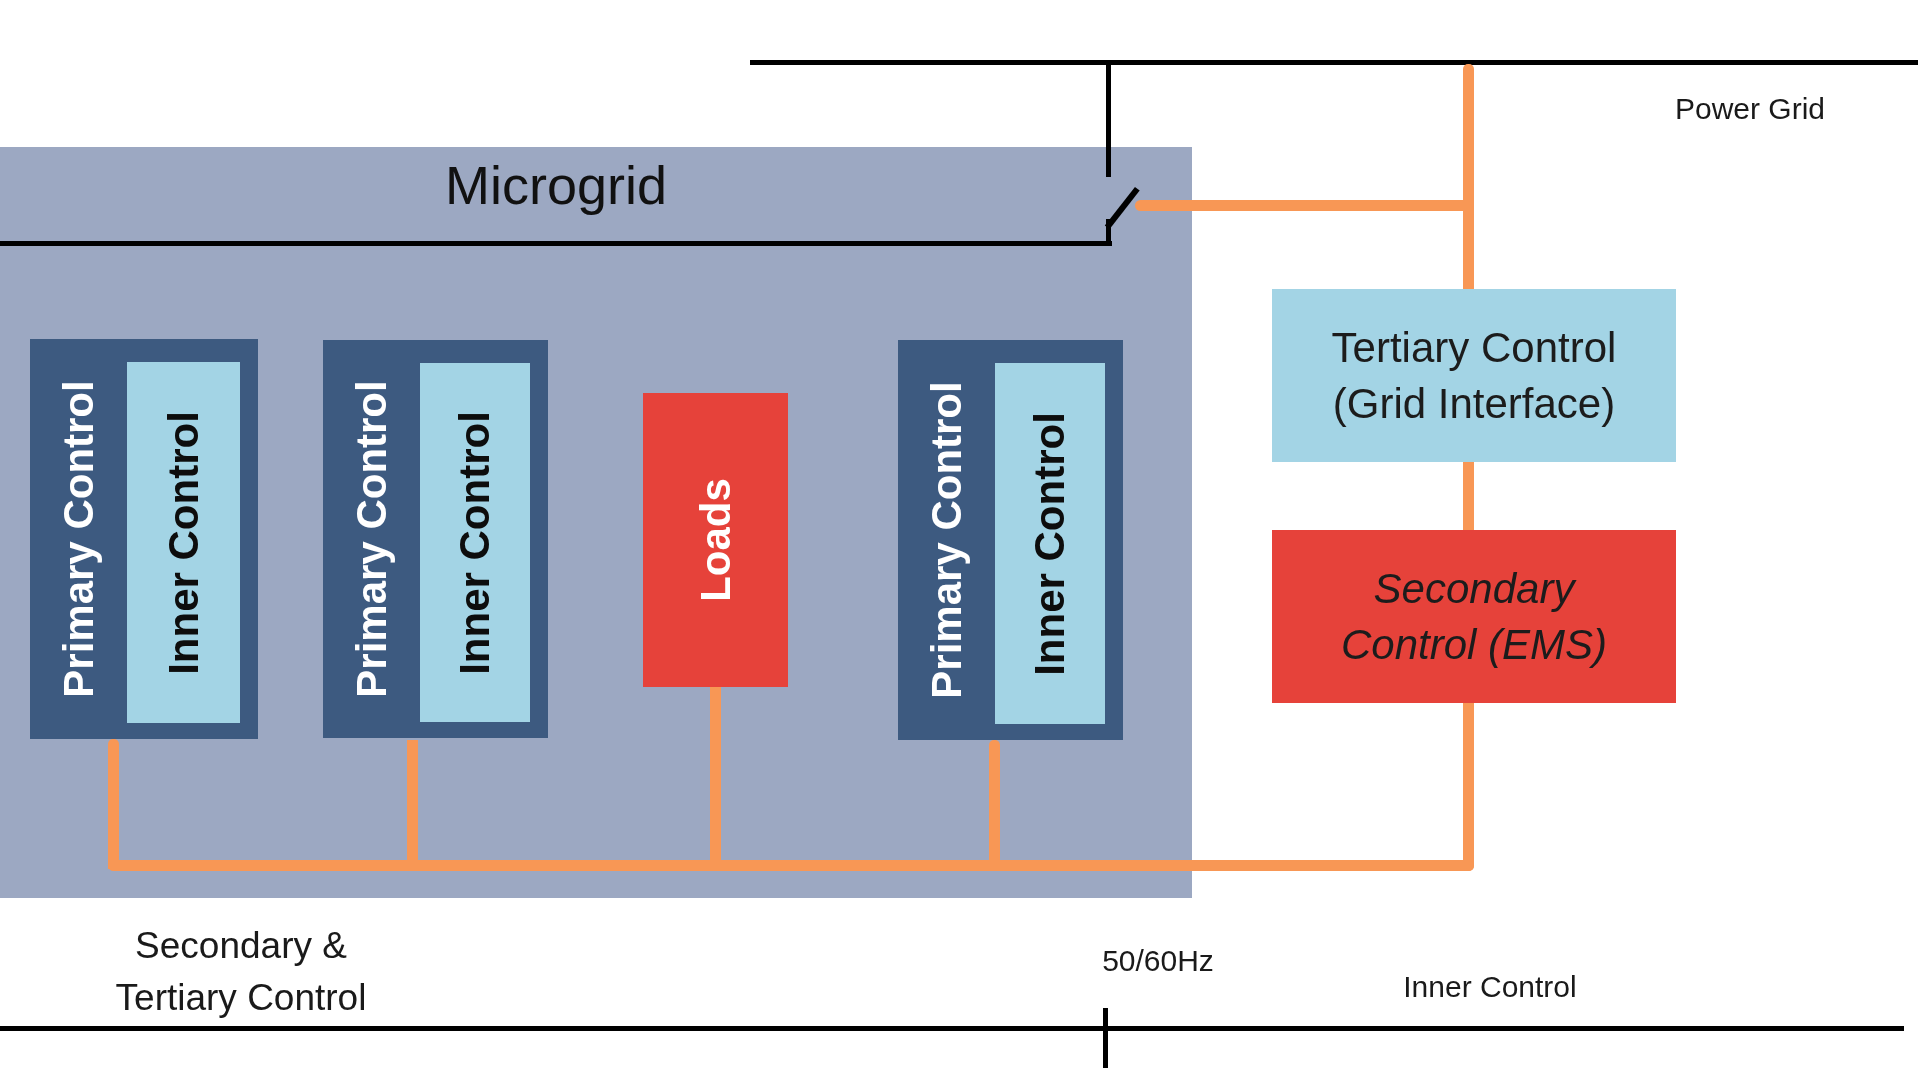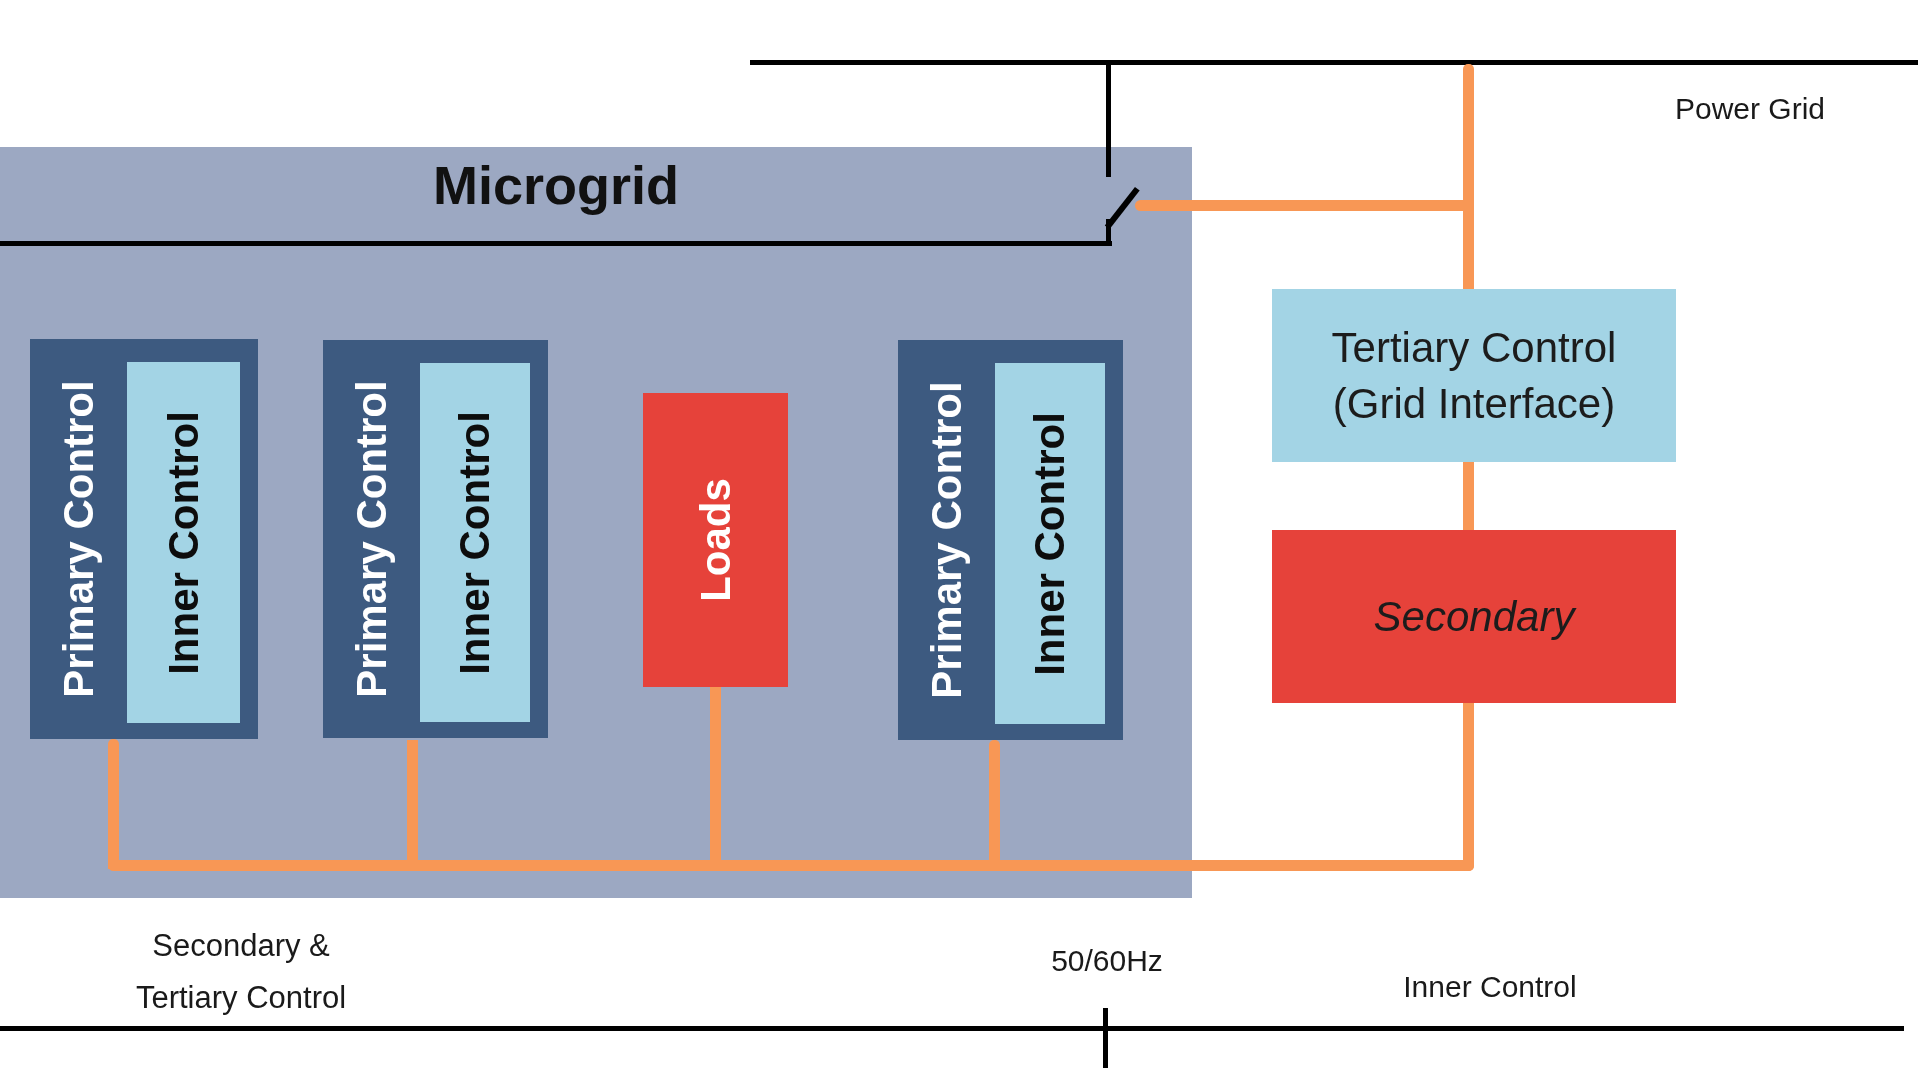--- a/index.html
+++ b/index.html
@@ -9,41 +9,41 @@
   }
   
   .blk{position:absolute;background:#000000;}
   
   .org{position:absolute;background:#F89755;}
   
   .panel{position:absolute;left:0;top:147px;width:1192px;height:751px;background:#9CA8C2;z-index:1;}
   .title{
     position:absolute;left:0;top:147px;width:1112px;height:76px;z-index:4;
     display:flex;align-items:center;justify-content:center;
-    font-size:54px;font-weight:bold;color:#111111;letter-spacing:0px;
+    font-size:54px;font-weight:normal;color:#111111;letter-spacing:0px;
   }
   
   .der{position:absolute;background:#3D5A80;z-index:3;}
   .der .strip{position:absolute;left:0;top:0;bottom:0;width:97px;display:flex;align-items:center;justify-content:center;}
   .der .inner{position:absolute;left:97px;top:23px;right:18px;bottom:16px;background:#A3D4E5;display:flex;align-items:center;justify-content:center;}
   .vtext{transform:rotate(-90deg);white-space:nowrap;font-weight:bold;font-size:42px;}
   .vtext.white{color:#ffffff;}
   .vtext.black{color:#0d0d0d;}
   
   .loads{position:absolute;left:643px;top:393px;width:145px;height:294px;background:#E6423A;z-index:3;
          display:flex;align-items:center;justify-content:center;}
   
   .ctrlbox{position:absolute;left:1272px;width:404px;height:173px;z-index:3;
            display:flex;flex-direction:column;align-items:center;justify-content:center;
            font-size:42px;line-height:56px;color:#1c1c1c;text-align:center;}
   .ctrlbox.blue{top:289px;background:#A3D4E5;}
   .ctrlbox.red{top:530px;background:#E6423A;font-style:italic;}
   
   .lbl{position:absolute;color:#1a1a1a;font-size:30px;text-align:center;z-index:4;}
-  .lbl.two{line-height:52px;font-size:31px;}
+  .lbl.two{line-height:52px;font-size:37px;}
   .z2{z-index:2;}
 </style>
 </head>
 <body>
 
 <div class="canvas">
 
   <div class="panel"></div>
 
   <div class="blk z2" style="left:750px;top:60px;width:1168px;height:5px;"></div>
@@ -92,27 +92,28 @@
       <span class="vtext black">Inner Control</span>
     </div>
   </div>
 
   <div class="ctrlbox blue">
     <span>Tertiary Control</span>
     <span>(Grid Interface)</span>
   </div>
   <div class="ctrlbox red">
     <span>Secondary</span>
+    <span>Control (EMS)</span>
   </div>
 
   <div class="lbl" style="left:1580px;top:92px;width:340px;">Power Grid</div>
 
   <div class="blk z2" style="left:0px;top:1026px;width:1904px;height:5px;"></div>
   <div class="blk z2" style="left:1103px;top:1008px;width:5px;height:60px;"></div>
 
   <div class="lbl two" style="left:81px;top:920px;width:320px;">
     <div>Secondary &amp;</div>
     <div>Tertiary Control</div>
   </div>
-  <div class="lbl" style="left:947px;top:944px;width:320px;">50/60Hz</div>
+  <div class="lbl" style="left:998px;top:944px;width:320px;">50/60Hz</div>
   <div class="lbl" style="left:1330px;top:970px;width:320px;">Inner Control</div>
 
 </div>
 
 </body></html>

